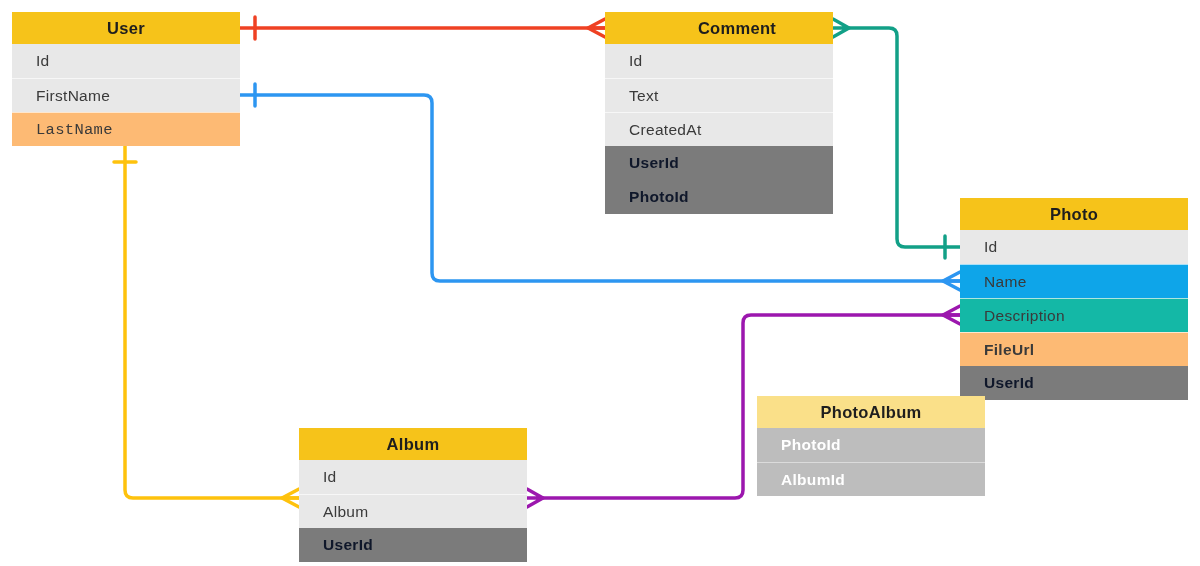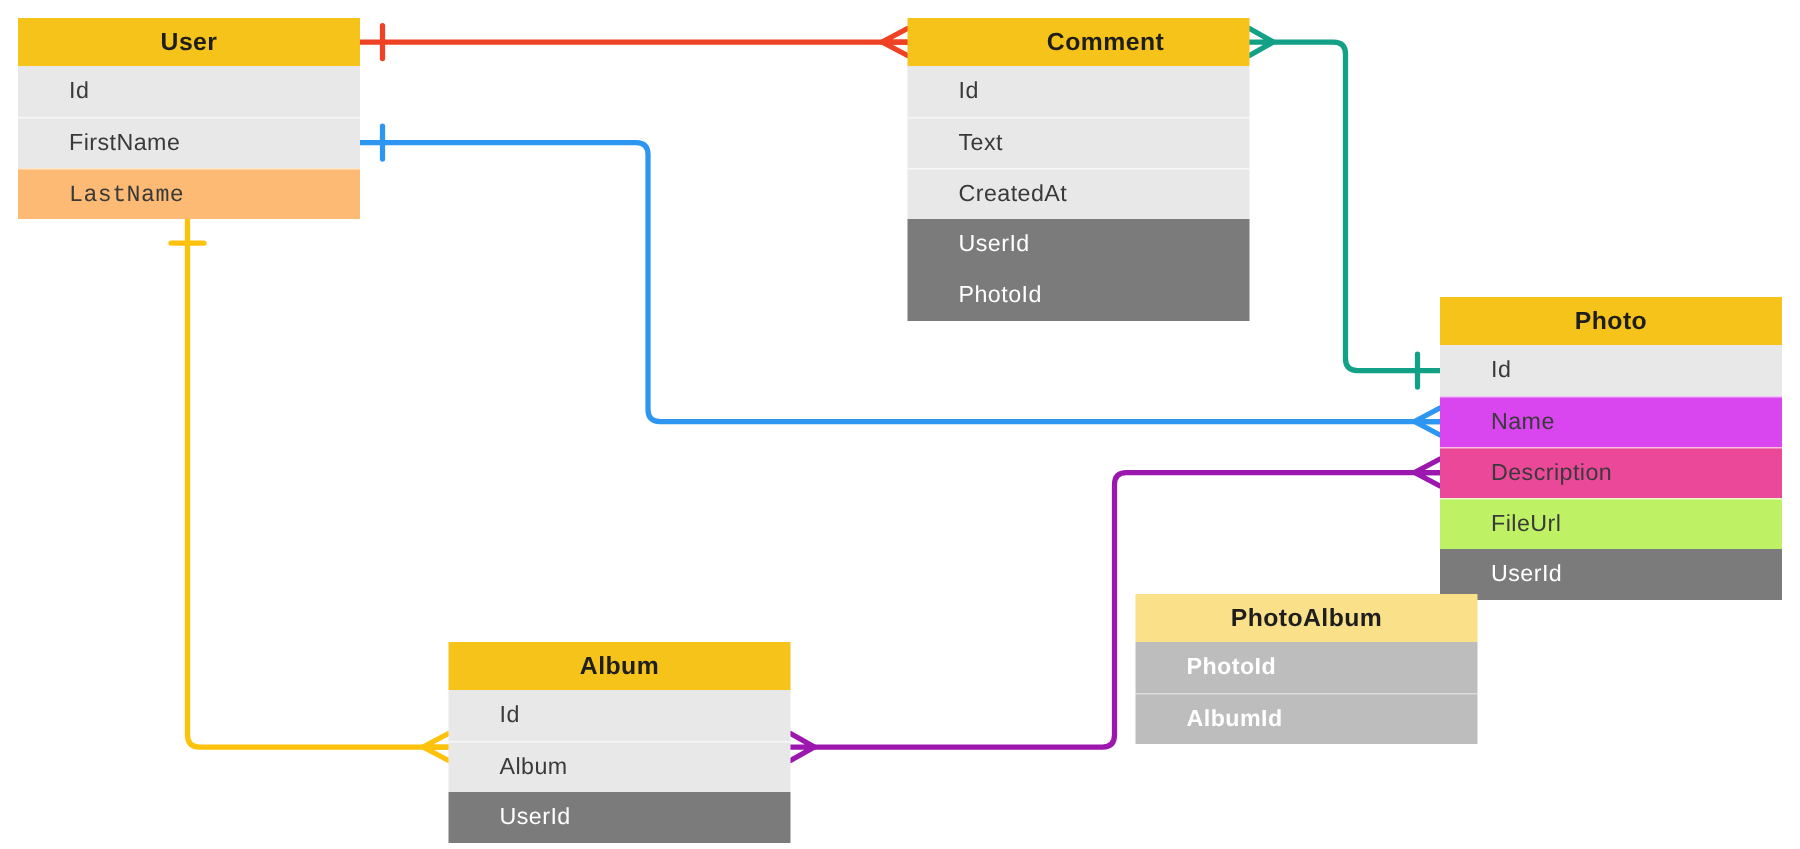--- a/index.html
+++ b/index.html
@@ -11,26 +11,26 @@
   .canvas{position:absolute;left:0;top:0;width:1200px;height:566px;}
   #wires{position:absolute;left:0;top:0;width:1200px;height:566px;z-index:1;}
   #tables{position:absolute;left:0;top:0;width:1200px;height:566px;z-index:2;}
   .erd-table{position:absolute;box-sizing:border-box;}
   .erd-header{
     height:32px;display:flex;align-items:center;justify-content:center;
     font-weight:bold;font-size:16.5px;letter-spacing:.3px;color:#1e1e1e;
   }
   .erd-row{
     height:34px;display:flex;align-items:center;
-    padding-left:34px;box-sizing:border-box;
+    padding-left:24px;box-sizing:border-box;
     font-size:15.5px;letter-spacing:.3px;
   }
   .erd-row.light{color:#3a3a3a;}
   .erd-row.light + .erd-row.light{border-top:1px solid rgba(255,255,255,.65);height:34px;}
-  .erd-row.dark{color:#ffffff;font-weight:normal;}
+  .erd-row.dark{color:#0f172a;font-weight:bold;}
   .erd-row.medium{color:#ffffff;font-weight:bold;}
   .erd-row.medium + .erd-row.medium{border-top:1px solid rgba(255,255,255,.45);}
 </style>
 </head>
 <body>
 
 <div class="canvas">
   <svg id="wires" viewBox="0 0 1200 566" xmlns="http://www.w3.org/2000/svg">
       <g>
         <path d="M240 28 H605" fill="none" stroke="#EF4123" stroke-width="3.5" stroke-linecap="round" stroke-linejoin="round"></path>
@@ -69,23 +69,23 @@
         <div class="erd-header" style="background: rgb(246, 195, 26); padding-left: 36px;">Comment</div>
         <div class="erd-row light" style="background: rgb(232, 232, 232);">Id</div>
         <div class="erd-row light" style="background: rgb(232, 232, 232);">Text</div>
         <div class="erd-row light" style="background: rgb(232, 232, 232);">CreatedAt</div>
         <div class="erd-row dark" style="background: rgb(123, 123, 123);">UserId</div>
         <div class="erd-row dark" style="background: rgb(123, 123, 123);">PhotoId</div>
       </div>
       <div class="erd-table" style="left: 960px; top: 198px; width: 228px;">
         <div class="erd-header" style="background: rgb(246, 195, 26);">Photo</div>
         <div class="erd-row light" style="background: rgb(232, 232, 232);">Id</div>
-        <div class="erd-row light" style="background: #d946ef;">Name</div>
-        <div class="erd-row light" style="background: #ec4899;">Description</div>
-        <div class="erd-row light" style="background: #bef264;">FileUrl</div>
+        <div class="erd-row light" style="background: #0ea5e9;">Name</div>
+        <div class="erd-row light" style="background: #14b8a6;">Description</div>
+        <div class="erd-row light" style="background: #fdba74; font-weight: bold;">FileUrl</div>
         <div class="erd-row dark" style="background: rgb(123, 123, 123);">UserId</div>
       </div>
       <div class="erd-table" style="left: 299px; top: 428px; width: 228px;">
         <div class="erd-header" style="background: rgb(246, 195, 26);">Album</div>
         <div class="erd-row light" style="background: rgb(232, 232, 232);">Id</div>
         <div class="erd-row light" style="background: rgb(232, 232, 232);">Album</div>
         <div class="erd-row dark" style="background: rgb(123, 123, 123);">UserId</div>
       </div>
       <div class="erd-table" style="left: 757px; top: 396px; width: 228px;">
         <div class="erd-header" style="background: rgb(250, 224, 137);">PhotoAlbum</div>

